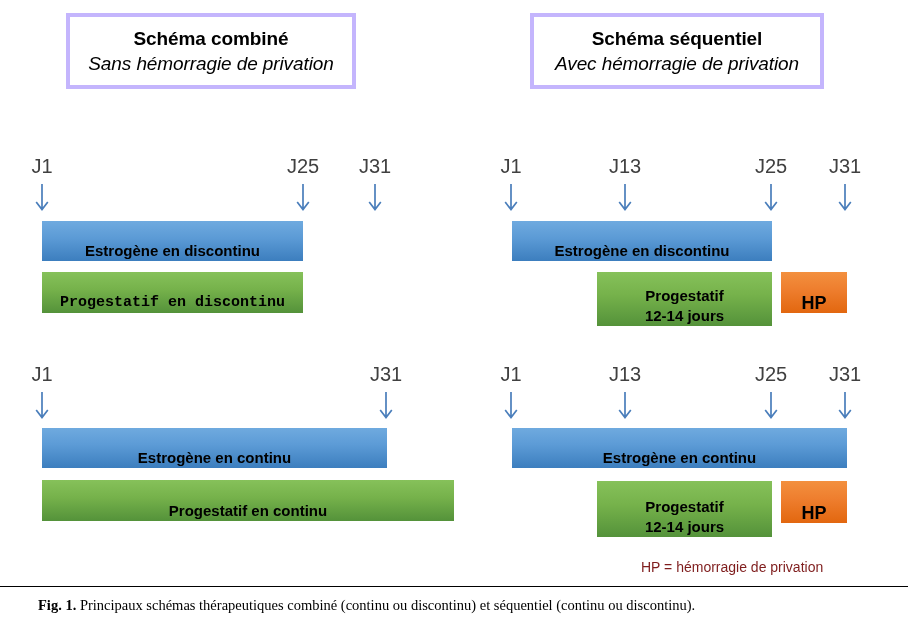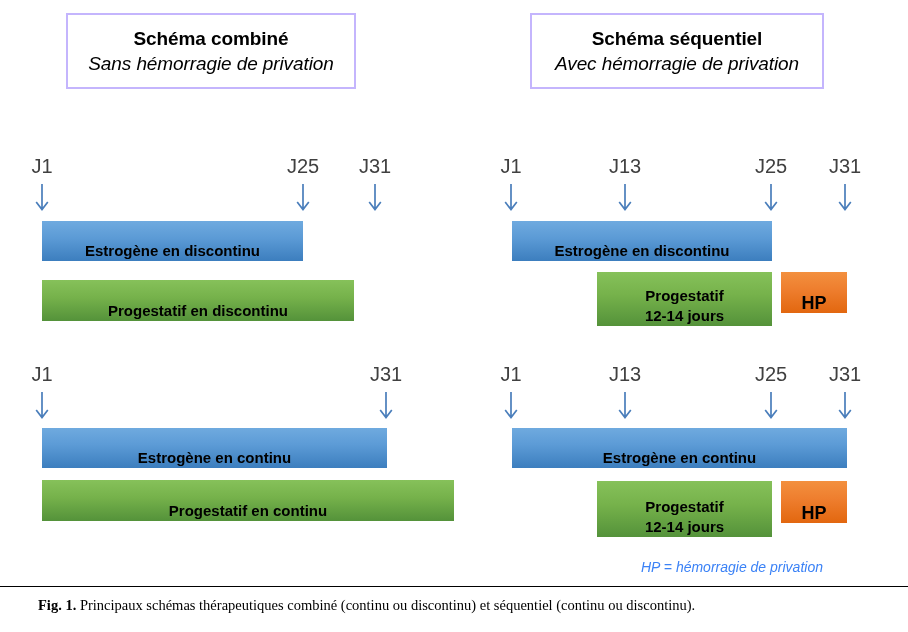--- a/index.html
+++ b/index.html
@@ -17,21 +17,21 @@
     width: 908px;
     height: 632px;
     background: #ffffff;
     overflow: hidden;
   }
 
   
   .header-box {
     position: absolute;
     box-sizing: border-box;
-    border: 2px solid #c4b5fd;
+    border: 4px solid #c4b5fd;
     background: #ffffff;
     display: flex;
     flex-direction: column;
     align-items: center;
     justify-content: center;
     text-align: center;
   }
   .header-title {
     font-weight: bold;
     font-size: 19px;
@@ -84,24 +84,23 @@
   }
   .bar-orange {
     background: linear-gradient(to bottom, #F3903F 0%, #EE7D2D 45%, #E2670F 100%);
     font-size: 18px;
   }
   .bar-line { display: block; }
 
   
   .legend-note {
     position: absolute;
-    font-style: italic;
     font-size: 14px;
     line-height: 18px;
-    color: #3b82f6;
+    color: #7f1d1d;
     white-space: nowrap;
   }
 
   
   .caption-rule {
     position: absolute;
     left: 0;
     width: 908px;
     height: 1px;
     background: #000000;
@@ -149,21 +148,21 @@
   <div class="day-arrow" style="left:375px; top:184px;">
     <svg width="14" height="32" viewBox="0 0 14 32" aria-hidden="true">
       <path d="M7 0 V24 M1.2 18 L7 25.6 L12.8 18" fill="none" stroke="#4A7EBB" stroke-width="1.7"></path>
     </svg>
   </div>
 
   <div class="bar bar-blue" style="left:42px; top:221px; width:261px; height:40px;">
     <span class="bar-line">Estrogène en discontinu</span>
   </div>
 
-  <div class="bar bar-green" style="left:42px; top:280px; width:312px; height:41px;">
+  <div class="bar bar-green" style="left:42px; top:272px; width:261px; height:41px;font-family:Liberation Mono, monospace;">
     <span class="bar-line">Progestatif en discontinu</span>
   </div>
 
   <div class="day-label" style="left:511px; top:157px;">J1</div>
   <div class="day-arrow" style="left:511px; top:184px;">
     <svg width="14" height="32" viewBox="0 0 14 32" aria-hidden="true">
       <path d="M7 0 V24 M1.2 18 L7 25.6 L12.8 18" fill="none" stroke="#4A7EBB" stroke-width="1.7"></path>
     </svg>
   </div>
 

